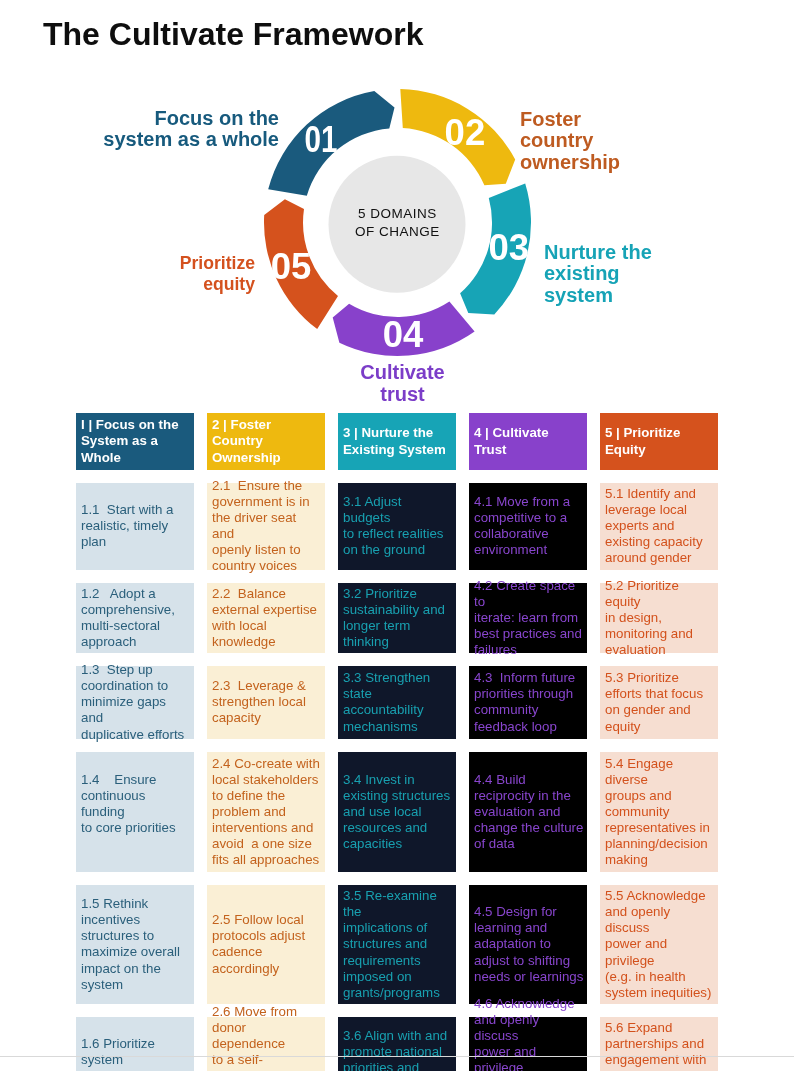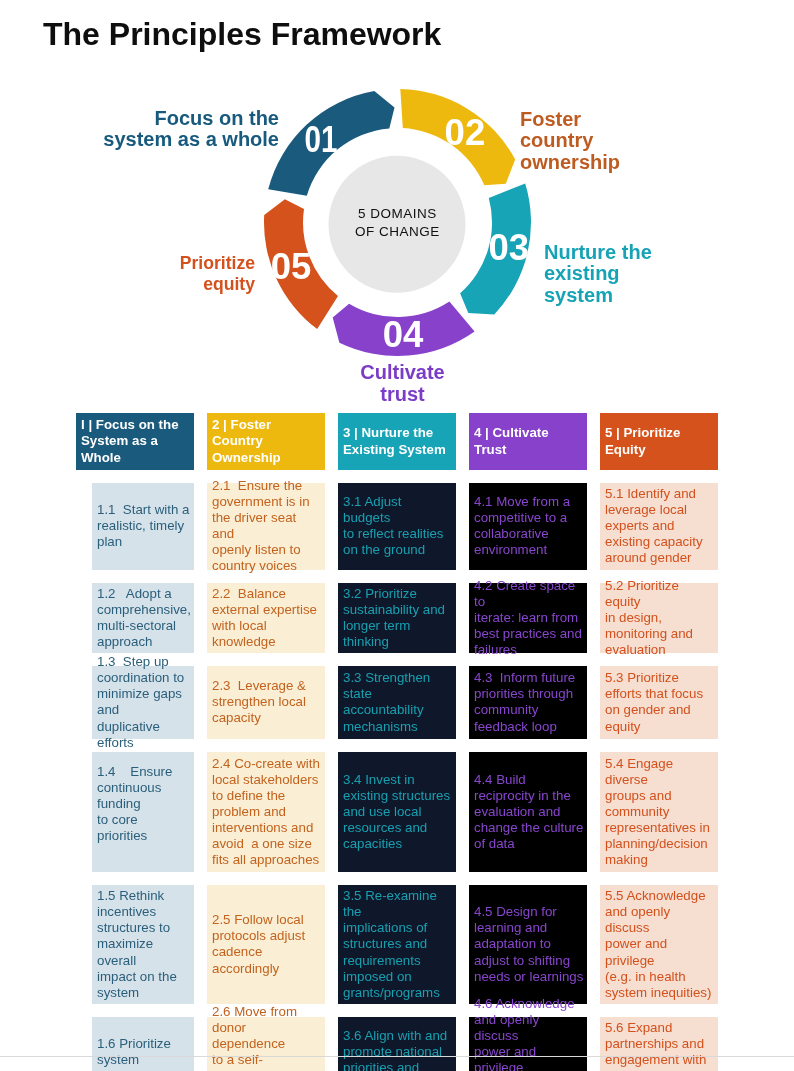--- a/index.html
+++ b/index.html
@@ -11,29 +11,29 @@
         grid-template-columns:repeat(5,1fr);column-gap:3.2px;row-gap:4.6px;
         grid-template-rows:56.7px 86.7px 70.5px 72.7px 120.3px 118.9px 87px;gap:13px;}
   .grid div{display:flex;flex-direction:column;justify-content:center;
         padding:1px 3px 1px 5px;font-size:13.3px;line-height:16.1px;box-sizing:border-box;}
   .h{color:#fff;font-weight:bold;}
   .h1{background:#1A5A7D;}
   .h2{background:#EEB90F;}
   .h3{background:#17A4B6;}
   .h4{background:#8841CB;}
   .h5{background:#D5521D;}
-  .c1{background:#D6E2EA;color:#2A5F7B;margin-left:16px;}
+  .c1{background:#D6E2EA;color:#2A5F7B;}
   .c2{background:#FAEFD5;color:#C3621D;}
   .c3{background:#0f172a;color:#18A0B0;}
   .c4{background:#000000;color:#8845CD;}
   .c5{background:#F6DED1;color:#D3511C;}
 </style>
 </head>
 <body>
-<div class="title">The Principles Framework</div>
+<div class="title">The Cultivate Framework</div>
 
 <svg class="diag" width="794" height="420" viewBox="0 0 794 420">
   <circle cx="397" cy="224.3" r="68.5" fill="#E7E7E7"></circle>
   <text x="397.5" y="217.6" font-size="13.5" fill="#111" text-anchor="middle" letter-spacing="0.5">5 DOMAINS</text>
   <text x="397.5" y="236.4" font-size="13.5" fill="#111" text-anchor="middle" letter-spacing="0.5">OF CHANGE</text>
   <path fill="#1A5A7D" d="M268.2 189.3 A133.5 133.5 0 0 1 374.3 91.0 L394.5 107.5 L389.3 128.4 A94.5 94.5 0 0 0 306.8 195.8 Z"></path>
   <path fill="#EEB90F" d="M400.3 89.0 A133.5 133.5 0 0 1 515.2 159.4 L505.8 183.7 L484.4 185.3 A94.5 94.5 0 0 0 402.8 128.1 Z"></path>
   <path fill="#17A4B6" d="M525.2 183.5 A133.5 133.5 0 0 1 494.3 314.4 L468.3 313.1 L460.1 293.3 A94.5 94.5 0 0 0 488.8 198.0 Z"></path>
   <path fill="#8841CB" d="M474.6 331.5 A133.5 133.5 0 0 1 339.4 342.7 L332.7 317.5 L349.1 303.7 A94.5 94.5 0 0 0 449.4 301.5 Z"></path>
   <path fill="#D5521D" d="M317.2 329.1 A133.5 133.5 0 0 1 264.2 215.0 L284.9 199.2 L304.0 209.0 A94.5 94.5 0 0 0 338.0 295.9 Z"></path>

